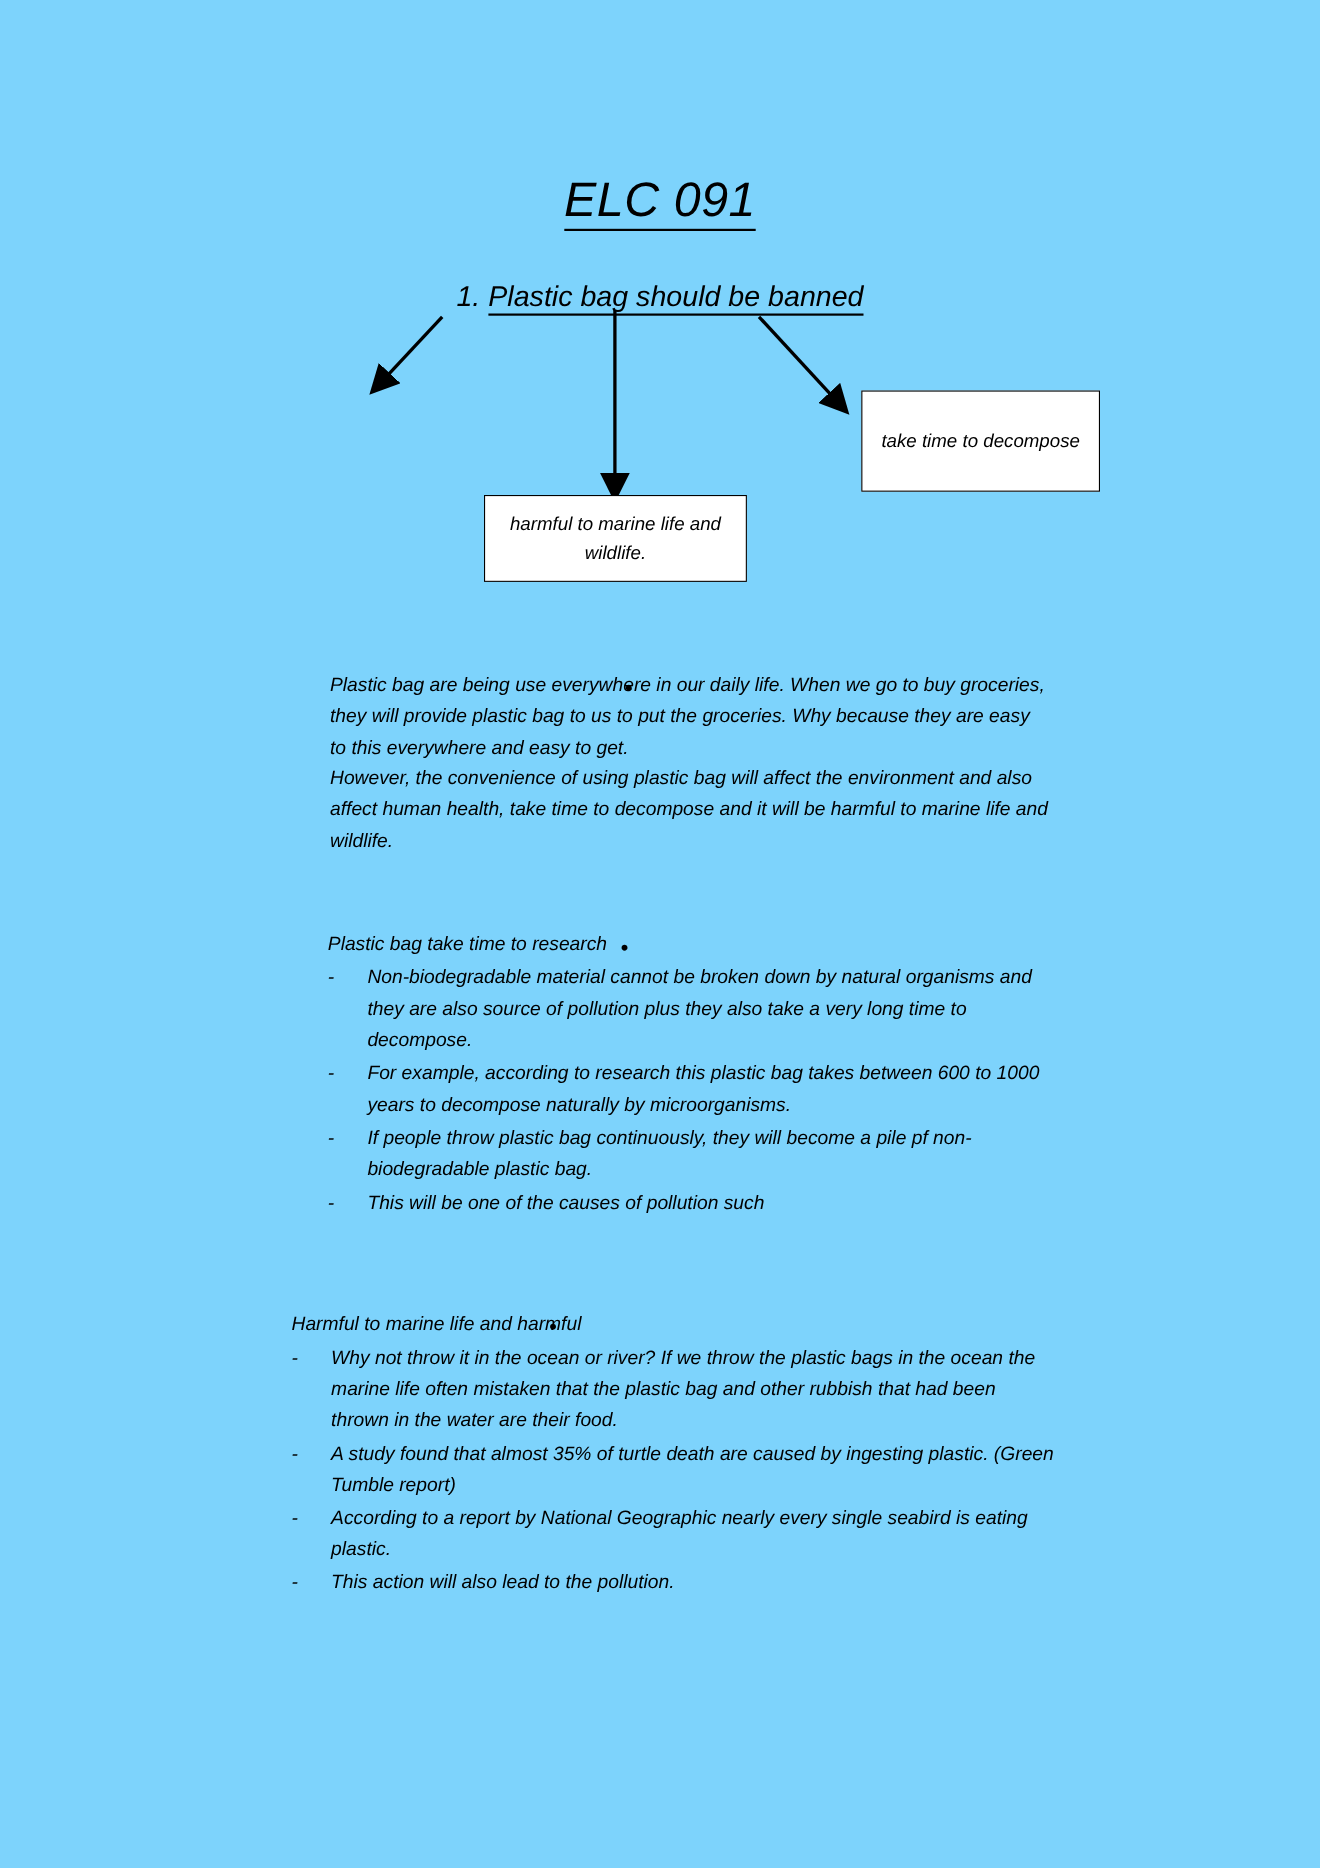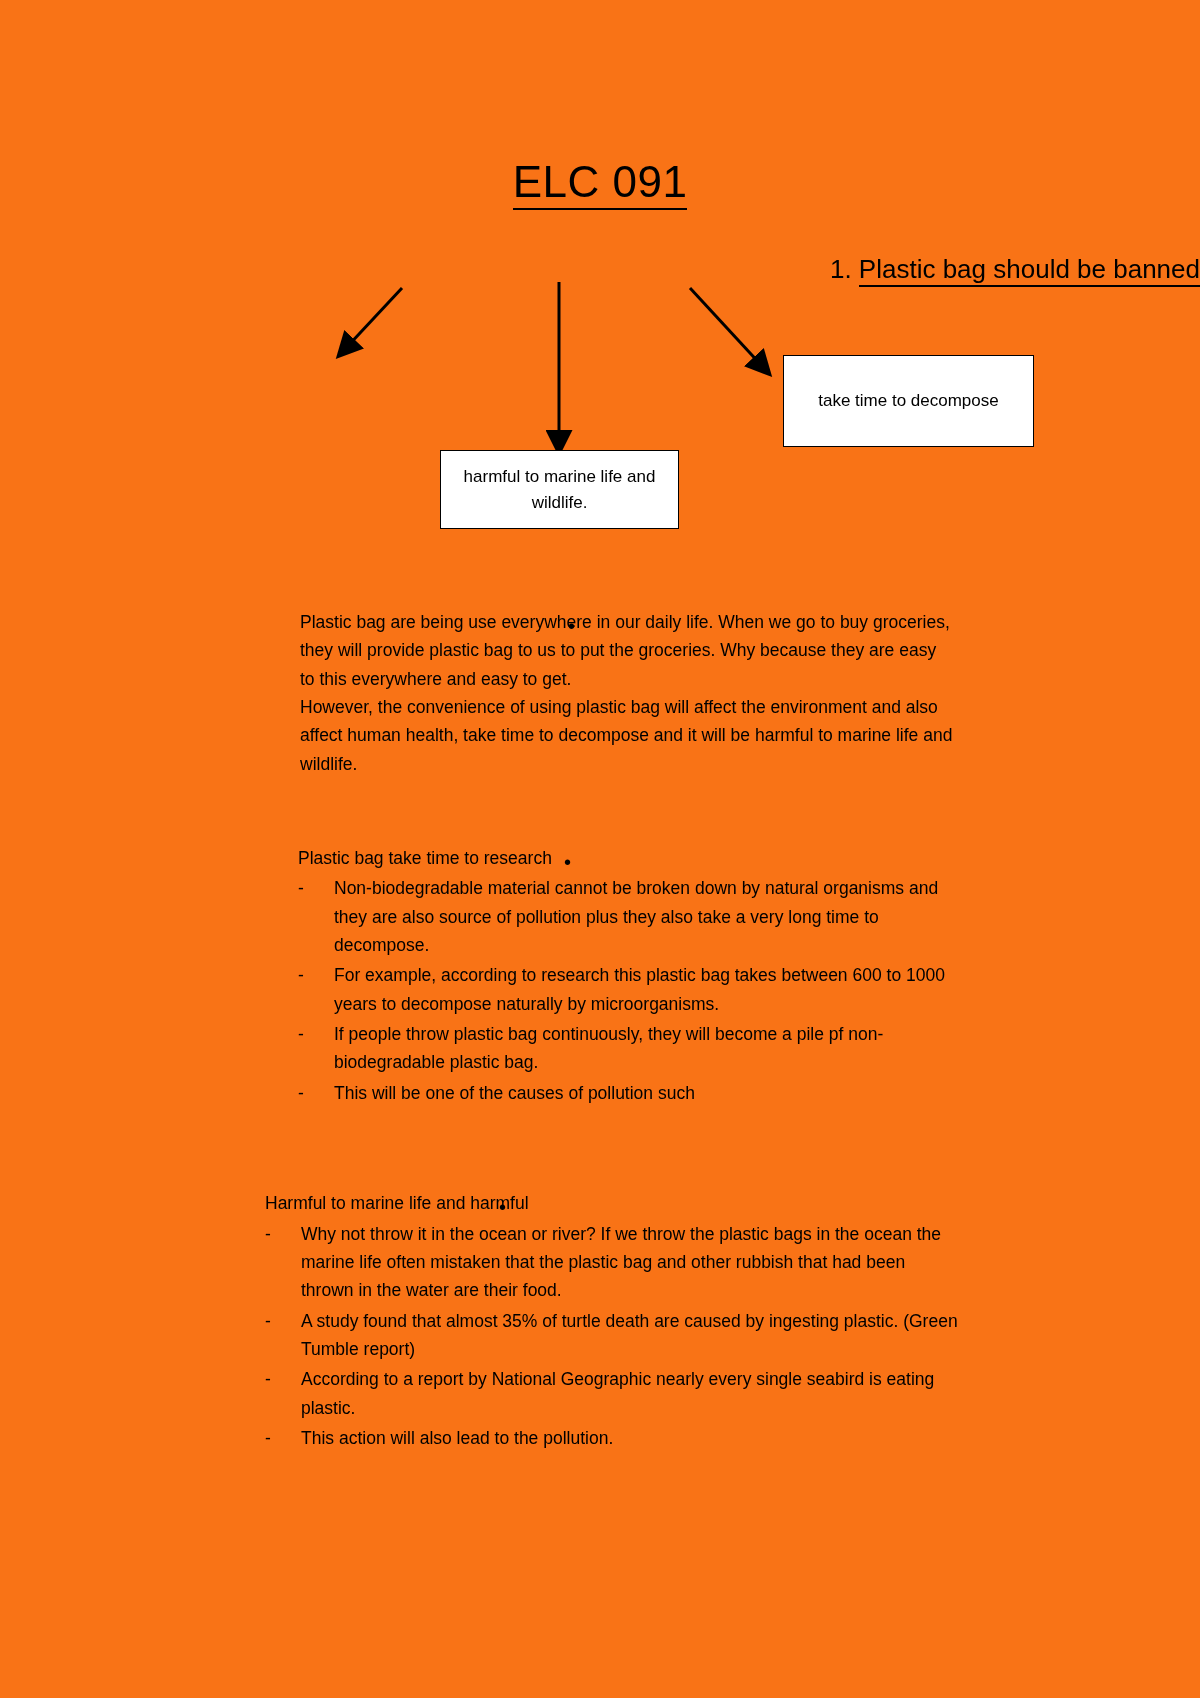--- a/index.html
+++ b/index.html
@@ -11,21 +11,22 @@
     width: 1200px;
     height: 1698px;
     position: relative;
     font-family: "Liberation Sans", sans-serif;
     color: #000000;
     overflow: hidden;
   }
   .page {
     position: absolute;
     inset: 0;
-    background: #f97316;
+    background: #7dd3fc;
+    font-style: italic;
   }
 
   
   .doc-title {
     position: absolute;
     top: 128px;
     left: 0;
     width: 1200px;
     text-align: center;
     font-size: 44px;
@@ -35,21 +36,21 @@
   .doc-title span {
     border-bottom: 2px solid #000;
     padding-bottom: 2px;
   }
 
   .doc-subtitle {
     position: absolute;
     top: 232px;
     left: 0;
     width: 1200px;
-    text-align: right;
+    text-align: center;
     font-size: 26px;
     font-weight: 400;
   }
   .doc-subtitle .num { }
   .doc-subtitle .under {
     border-bottom: 2px solid #000;
     padding-bottom: 1px;
   }
 
   
@@ -80,21 +81,21 @@
   }
   .node-left {
     left: 92px;
     top: 75px;
     width: 240px;
     height: 85px;
   }
   .node-right {
     left: 783px;
     top: 85px;
-    width: 251px;
+    width: 217px;
     height: 92px;
   }
   .node-center {
     left: 440px;
     top: 180px;
     width: 239px;
     height: 79px;
   }
 
   

